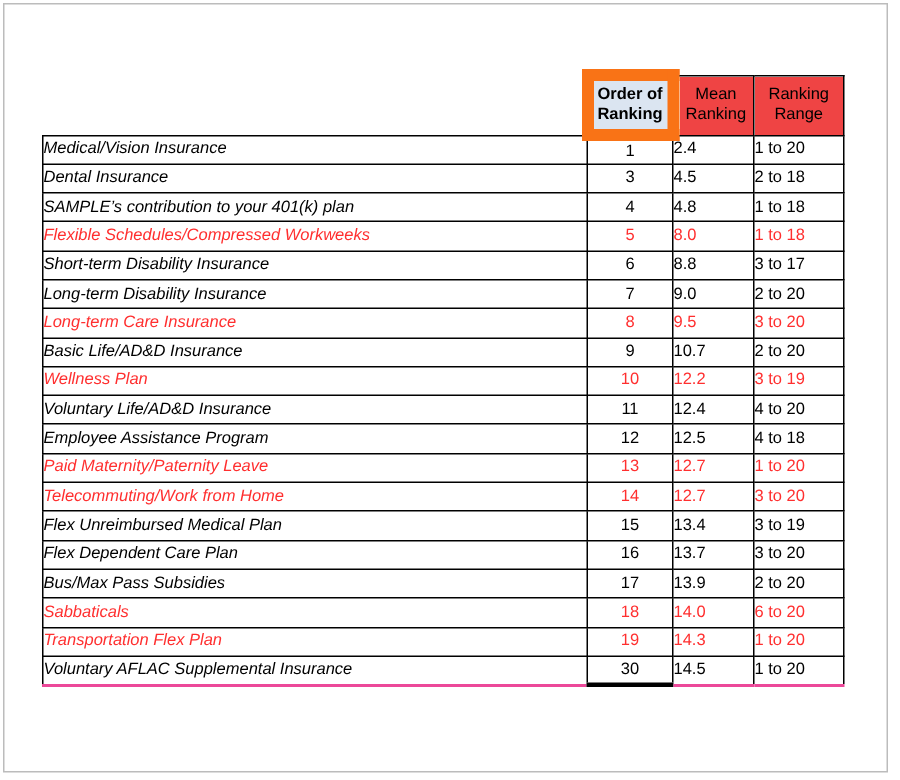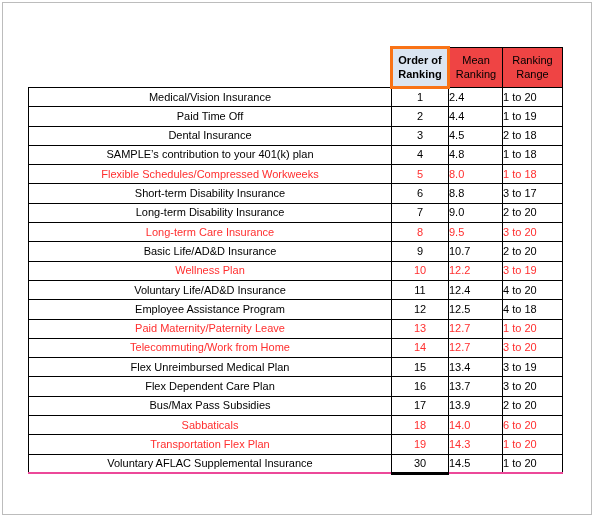--- a/index.html
+++ b/index.html
@@ -48,39 +48,40 @@
     text-align: center;
     vertical-align: middle;
     padding: 2px 2px;
   }
   th.h-empty {
     border: none;
     background: transparent;
   }
   th.h-order {
     background: #dbe5f1;
-    border: 3px solid #f97316;
+    border: 8px solid #f97316;
     font-weight: bold;
   }
   th.h-yellow {
     background: #ef4444;
     border: 1px solid #000000;
     font-weight: normal;
   }
   .ranking-table tbody tr { height: 19.3px; }
   .ranking-table tbody td {
     border: 1px solid #000000;
     vertical-align: middle;
     padding: 0;
   }
   td.benefit {
-    text-align: center;
+    text-align: left;
     padding-left: 4px;
     border-left: 2px solid #000000;
     white-space: nowrap;
+    font-style: italic;
   }
   td.order {
     text-align: center;
     border-left: 2.5px solid #000000;
     border-right: 2.5px solid #000000;
   }
   td.num { }
   tr.red-row td { color: #ff2f2f; margin-left: 35px; }
   tr.last-row td { border-bottom: 2px solid #ec4899; }
   tr.last-row td.order { border-bottom: 3px solid #000000; }
@@ -107,26 +108,20 @@
       </tr>
     </thead>
     <tbody id="table-body">
         <tr>
     <td class="benefit">Medical/Vision Insurance</td>
     <td class="order">1</td>
     <td class="num">2.4</td>
     <td class="num">1 to 20</td>
   </tr>
         <tr>
-    <td class="benefit">Paid Time Off</td>
-    <td class="order">2</td>
-    <td class="num">4.4</td>
-    <td class="num">1 to 19</td>
-  </tr>
-        <tr>
     <td class="benefit">Dental Insurance</td>
     <td class="order">3</td>
     <td class="num">4.5</td>
     <td class="num">2 to 18</td>
   </tr>
         <tr>
     <td class="benefit">SAMPLE’s contribution to your 401(k) plan</td>
     <td class="order">4</td>
     <td class="num">4.8</td>
     <td class="num">1 to 18</td>

